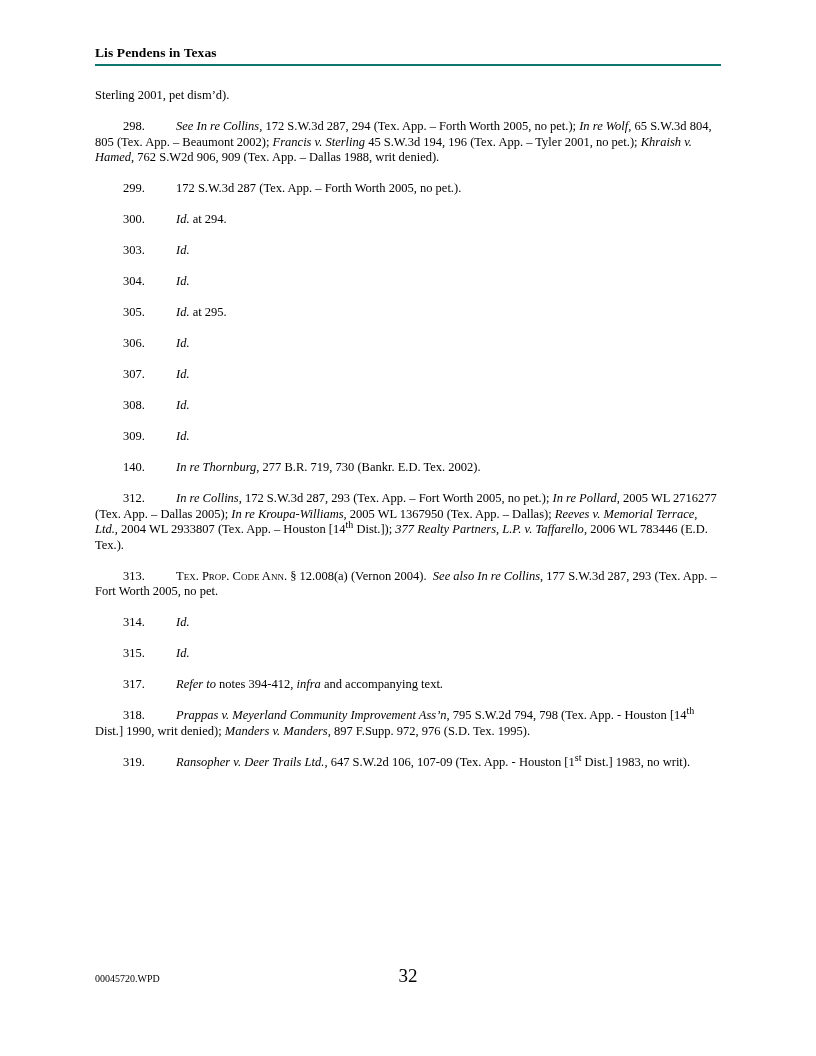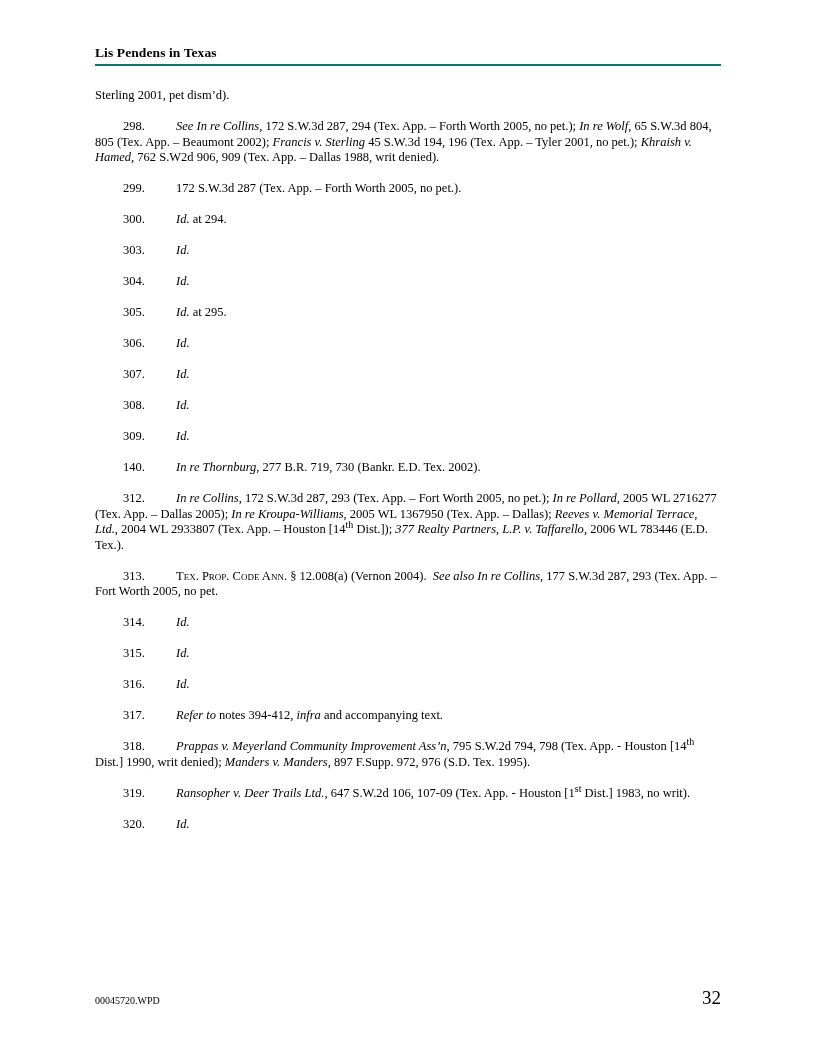--- a/index.html
+++ b/index.html
@@ -47,23 +47,23 @@
   .seg-i { font-style: italic; }
   .seg-sc { font-variant: small-caps; }
   sup.seg-sup {
     font-size: 10px;
     line-height: 0;
     vertical-align: super;
   }
   .doc-footer {
     position: absolute;
     left: 95px;
-    top: 990px;
+    top: 968px;
     width: 626px;
-    text-align: right;
+    text-align: center;
   }
   .file-ref {
     position: absolute;
     left: 0;
     top: 5px;
     font-size: 10px;
     line-height: 12px;
   }
   .page-num {
     display: inline-block;
@@ -91,25 +91,23 @@
           <p class="note"><span class="note-num">305.</span><span class="seg-i">Id.</span><span class="seg-n"> at 295.</span></p>
           <p class="note"><span class="note-num">306.</span><span class="seg-i">Id.</span></p>
           <p class="note"><span class="note-num">307.</span><span class="seg-i">Id.</span></p>
           <p class="note"><span class="note-num">308.</span><span class="seg-i">Id.</span></p>
           <p class="note"><span class="note-num">309.</span><span class="seg-i">Id.</span></p>
           <p class="note"><span class="note-num">140.</span><span class="seg-i">In re Thornburg</span><span class="seg-n">, 277 B.R. 719, 730 (Bankr. E.D. Tex. 2002).</span></p>
           <p class="note"><span class="note-num">312.</span><span class="seg-i">In re Collins</span><span class="seg-n">, 172 S.W.3d 287, 293 (Tex. App. – Fort Worth 2005, no pet.); </span><span class="seg-i">In re Pollard</span><span class="seg-n">, 2005 WL 2716277 (Tex. App. – Dallas 2005); </span><span class="seg-i">In re Kroupa-Williams</span><span class="seg-n">, 2005 WL 1367950 (Tex. App. – Dallas); </span><span class="seg-i">Reeves v. Memorial Terrace, Ltd.</span><span class="seg-n">, 2004 WL 2933807 (Tex. App. – Houston [14</span><sup class="seg-sup">th</sup><span class="seg-n"> Dist.]); </span><span class="seg-i">377 Realty Partners, L.P. v. Taffarello</span><span class="seg-n">, 2006 WL 783446 (E.D. Tex.).</span></p>
           <p class="note"><span class="note-num">313.</span><span class="seg-sc">Tex. Prop. Code Ann.</span><span class="seg-n"> § 12.008(a) (Vernon 2004).&nbsp; </span><span class="seg-i">See also In re Collins</span><span class="seg-n">, 177 S.W.3d 287, 293 (Tex. App. – Fort Worth 2005, no pet.</span></p>
           <p class="note"><span class="note-num">314.</span><span class="seg-i">Id.</span></p>
           <p class="note"><span class="note-num">315.</span><span class="seg-i">Id.</span></p>
-          <p class="note"><span class="note-num">316.</span><span class="seg-i">Id.</span></p>
           <p class="note"><span class="note-num">317.</span><span class="seg-i">Refer to</span><span class="seg-n"> notes 394-412, </span><span class="seg-i">infra</span><span class="seg-n"> and accompanying text.</span></p>
           <p class="note"><span class="note-num">318.</span><span class="seg-i">Prappas v. Meyerland Community Improvement Ass’n</span><span class="seg-n">, 795 S.W.2d 794, 798 (Tex. App. - Houston [14</span><sup class="seg-sup">th</sup><span class="seg-n"> Dist.] 1990, writ denied); </span><span class="seg-i">Manders v. Manders</span><span class="seg-n">, 897 F.Supp. 972, 976 (S.D. Tex. 1995).</span></p>
           <p class="note"><span class="note-num">319.</span><span class="seg-i">Ransopher v. Deer Trails Ltd.</span><span class="seg-n">, 647 S.W.2d 106, 107-09 (Tex. App. - Houston [1</span><sup class="seg-sup">st</sup><span class="seg-n"> Dist.] 1983, no writ).</span></p>
-          <p class="note"><span class="note-num">320.</span><span class="seg-i">Id.</span></p>
         </div>
     </div>
   </div>
 
   <div class="doc-footer">
     <span class="file-ref">00045720.WPD</span>
     <span class="page-num">32</span>
   </div>
 </div>
 

